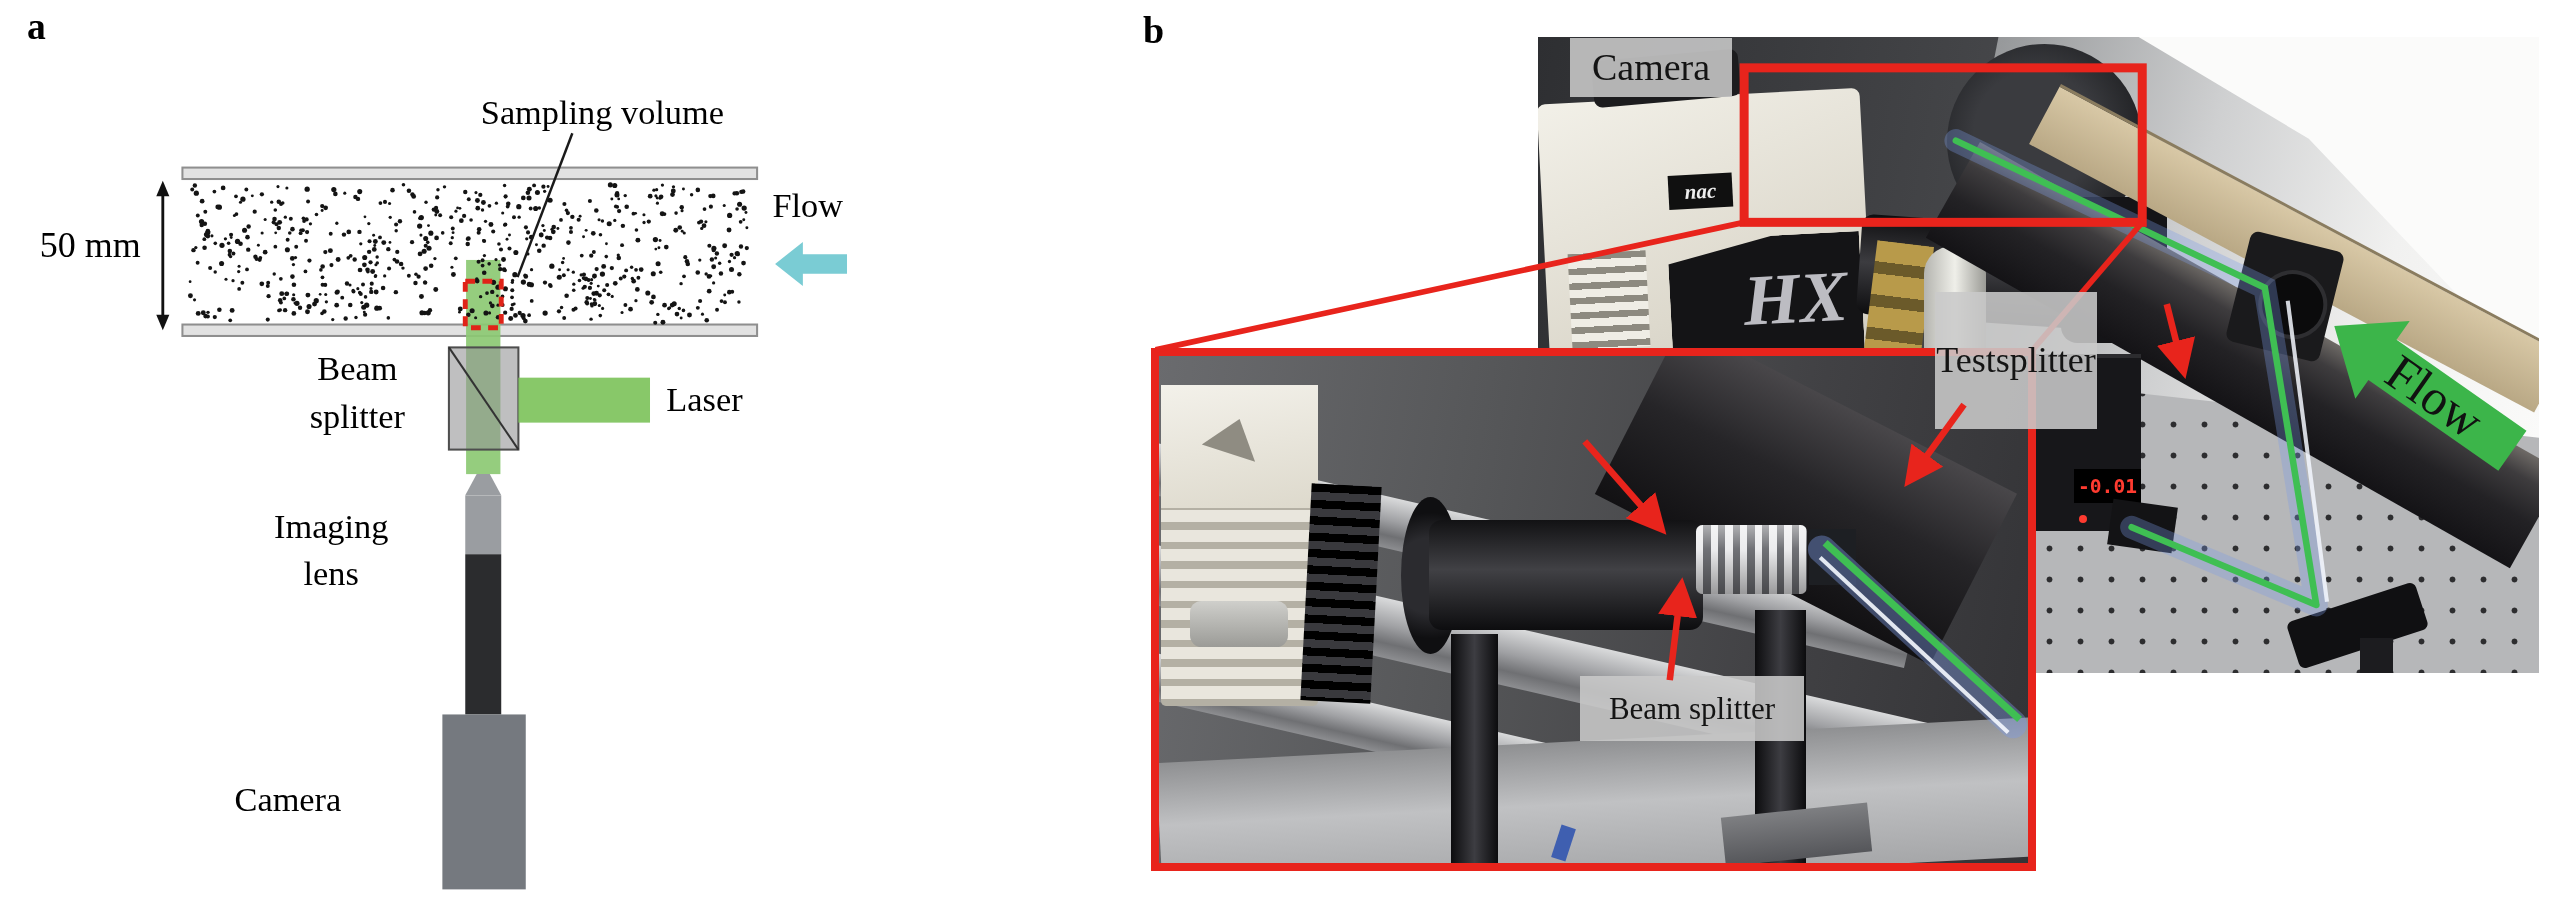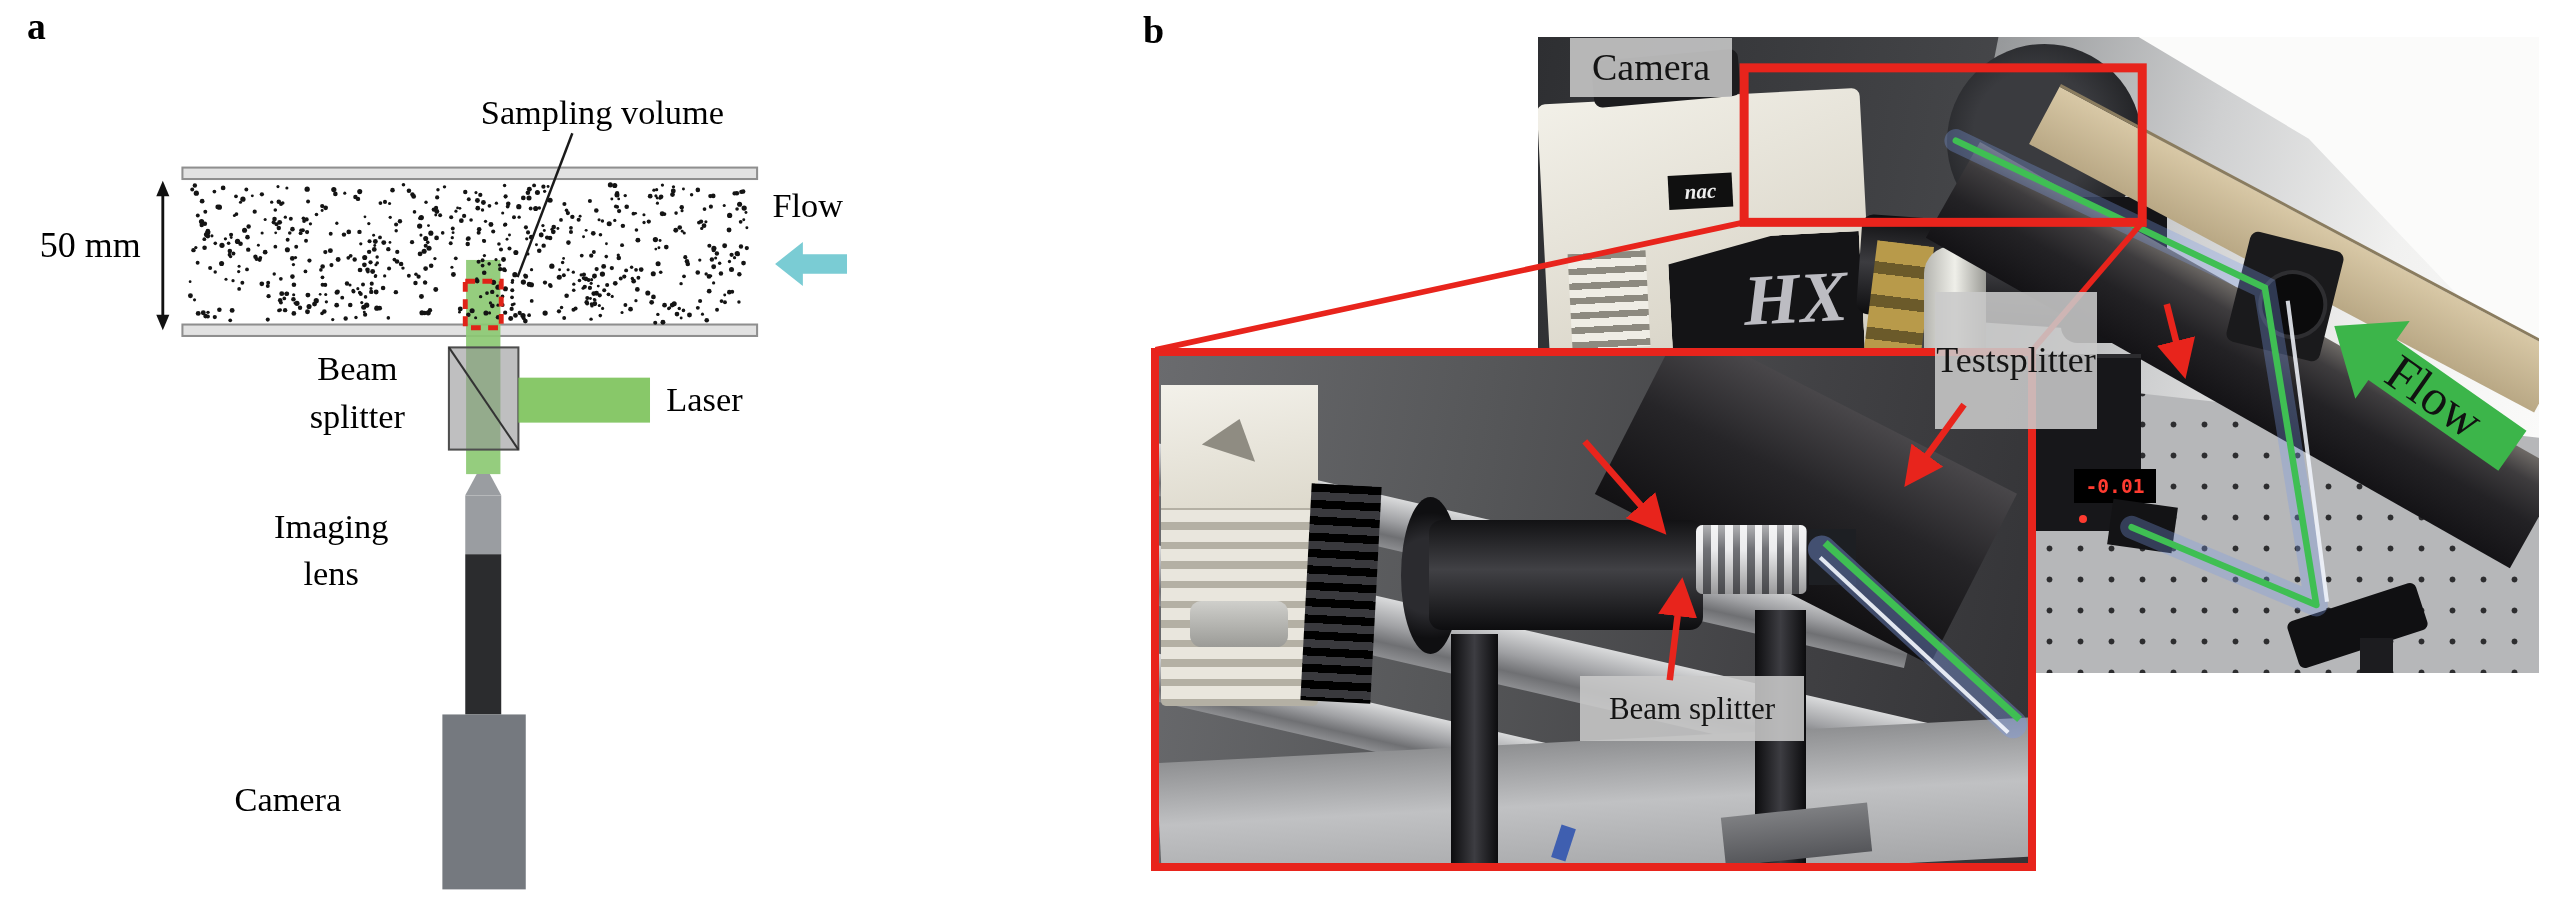--- a/index.html
+++ b/index.html
@@ -781,21 +781,21 @@
     <div class="abs" style="left:523px;top:47px;width:572px;height:65px;transform:rotate(28deg);transform-origin:left top;
                 background:linear-gradient(180deg,#d8c8a6,#b9a885);border-top:3.3px solid #8a7c5f;"></div>
     <div class="abs" style="left:442px;top:105px;width:671px;height:110px;transform:rotate(29.5deg);transform-origin:left top;
                 background:linear-gradient(180deg,#6e6a66 0%,#3e3c3e 22%,#232225 55%,#141316 100%);"></div>
     <div class="abs" style="left:699px;top:203px;width:96px;height:113px;border-radius:8.2px;transform:rotate(14deg);
                 background:#1a1a1c;">
       <div class="abs" style="left:23px;top:28px;width:61px;height:61px;border-radius:50%;background:#0b0b0c;border:4.9px solid #2e2e31;"></div>
     </div>
 
     <div class="abs" style="left:468px;top:317px;width:135px;height:173px;background:#17171a;border-top:4.9px solid #2c2c2f;"></div>
-    <div class="abs" style="left:536px;top:432px;width:82px;height:34px;background:#000;display:flex;align-items:center;justify-content:center;">
+    <div class="abs" style="left:536px;top:432px;width:67px;height:34px;background:#000;display:flex;align-items:center;justify-content:center;">
       <span class="mono" style="color:#ff3b30;font-size:19.6px;font-weight:bold;">-0.01</span>
     </div>
     <div class="abs" style="left:541px;top:478px;width:8.2px;height:8.2px;border-radius:50%;background:#ff3b30;"></div>
     <div class="abs" style="left:572px;top:466px;width:65px;height:46px;background:#131315;transform:rotate(8deg);"></div>
     <div class="abs" style="left:752px;top:564px;width:135px;height:49px;background:#101012;transform:rotate(-18deg);border-radius:6.5px;"></div>
     <div class="abs" style="left:822px;top:601px;width:33px;height:37px;background:#1c1c1f;"></div>
   </div>
 
   <div class="inset">
     <div class="abs railbar" style="left:-24.5px;top:82px;width:801px;height:51px;transform:rotate(13deg);transform-origin:left top;"></div>

